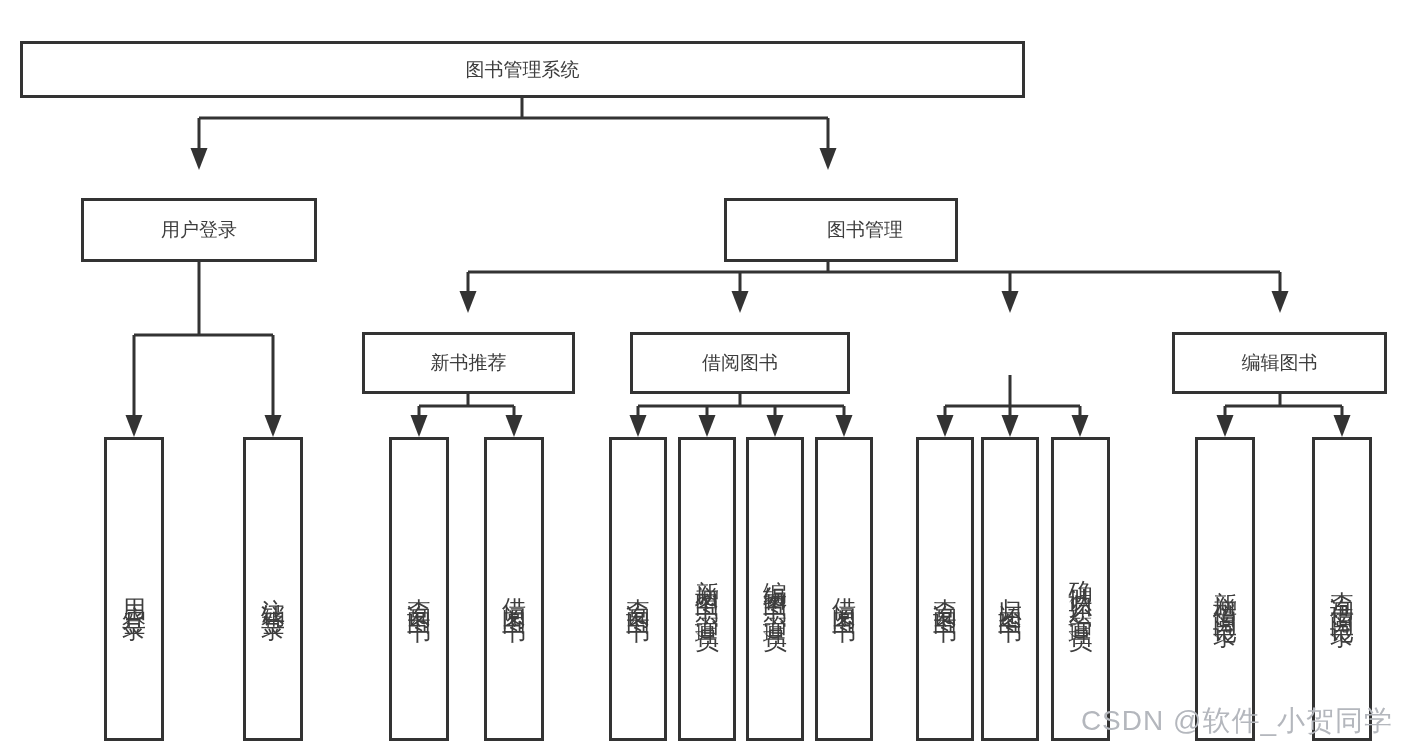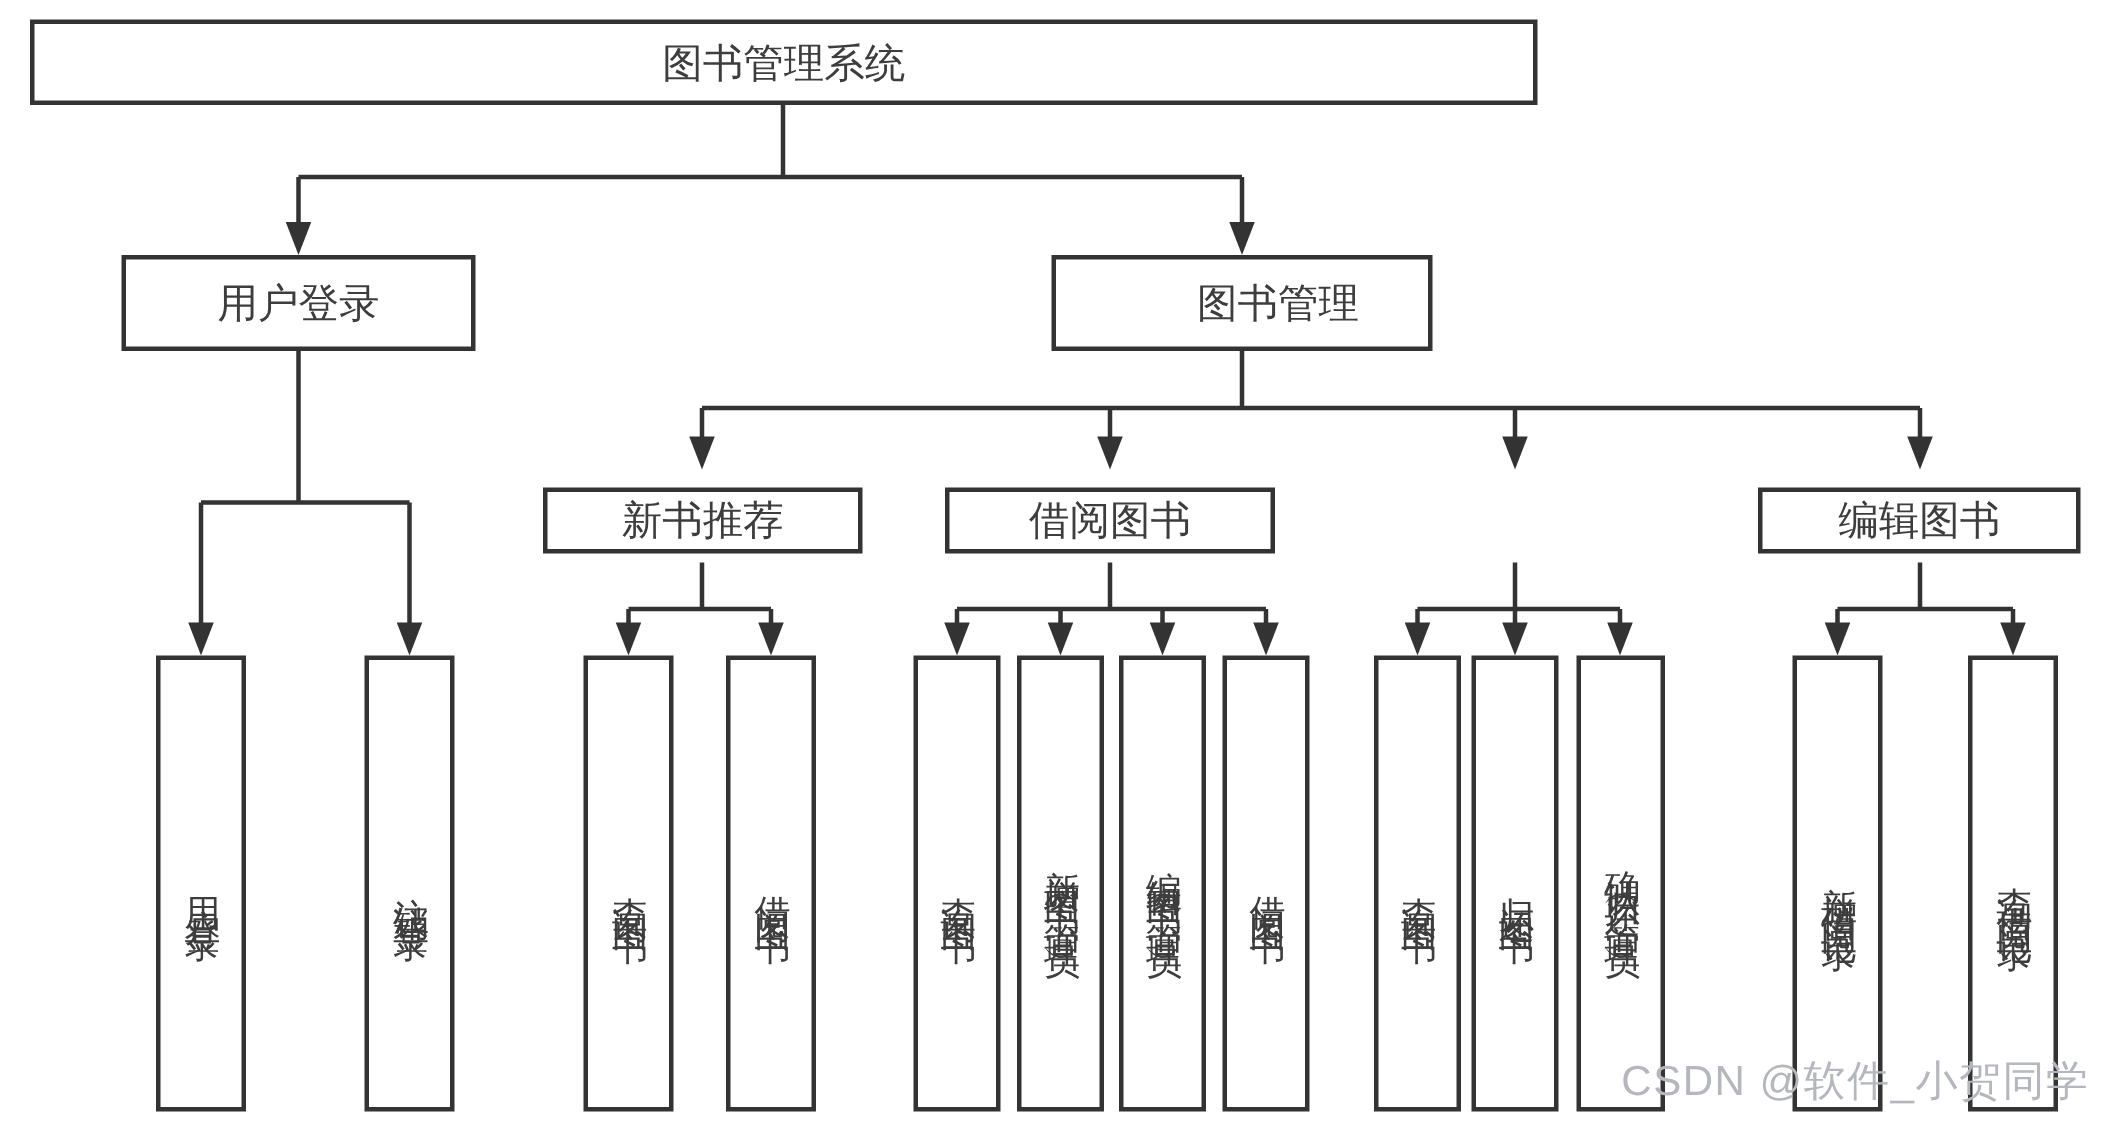--- a/index.html
+++ b/index.html
@@ -9,24 +9,24 @@
   .node{
     position:absolute;
     box-sizing:border-box;
     background:#ffffff;
     border:3px solid #333333;
     display:flex;
     align-items:center;
     justify-content:center;
     color:#3d3d3d;
   }
-  .hnode{font-size:27px;white-space:nowrap;}
+  .hnode{font-size:19px;white-space:nowrap;margin-top:28px;}
   .root{left:20px;top:13px;width:1005px;height:57px;}
   .lvl2{top:170px;height:64px;}
-  .lvl3{top:325px;height:44px;align-items:center;}
+  .lvl3{top:304px;height:62px;align-items:center;}
   .leaf{top:437px;height:304px;font-size:24px;}
   .vlabel{
     writing-mode:vertical-rl;
     text-orientation:mixed;
     line-height:1;
     letter-spacing:7px;
     margin-bottom:-7px;
   }
   #watermark{
     position:absolute;
@@ -94,21 +94,21 @@
     </g>
   </svg>
 
   <div class="node hnode root">
     <span>图书管理系统</span>
   </div>
 
   <div class="node hnode lvl2" style="left:81px;width:236px;">
     <span>用户登录</span>
   </div>
-  <div class="node hnode lvl2" style="left:701px;width:254px;padding-left:48px;">
+  <div class="node hnode lvl2" style="left:724px;width:234px;padding-left:48px;">
     <span>图书管理</span>
   </div>
 
   <div class="node hnode lvl3" style="left:362px;width:213px;">
     <span>新书推荐</span>
   </div>
   <div class="node hnode lvl3" style="left:630px;width:220px;">
     <span>借阅图书</span>
   </div>
   <div class="node hnode lvl3" style="left:1172px;width:215px;">

